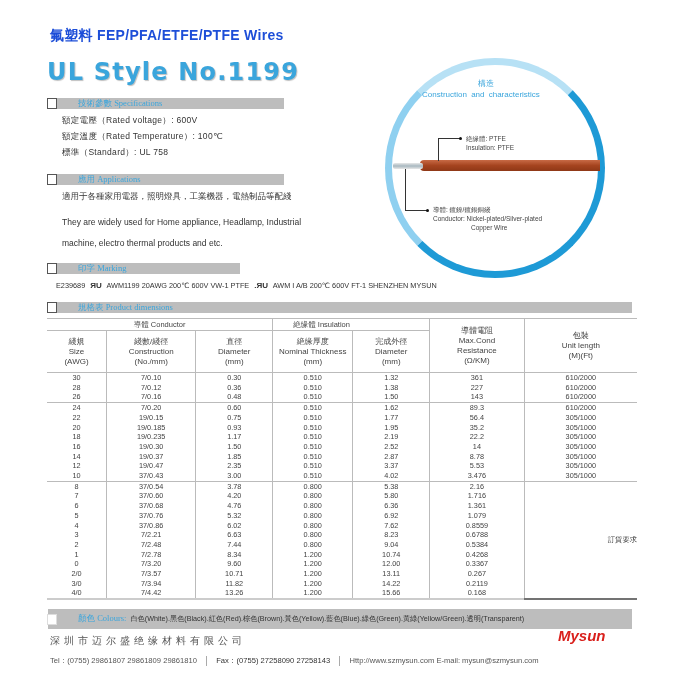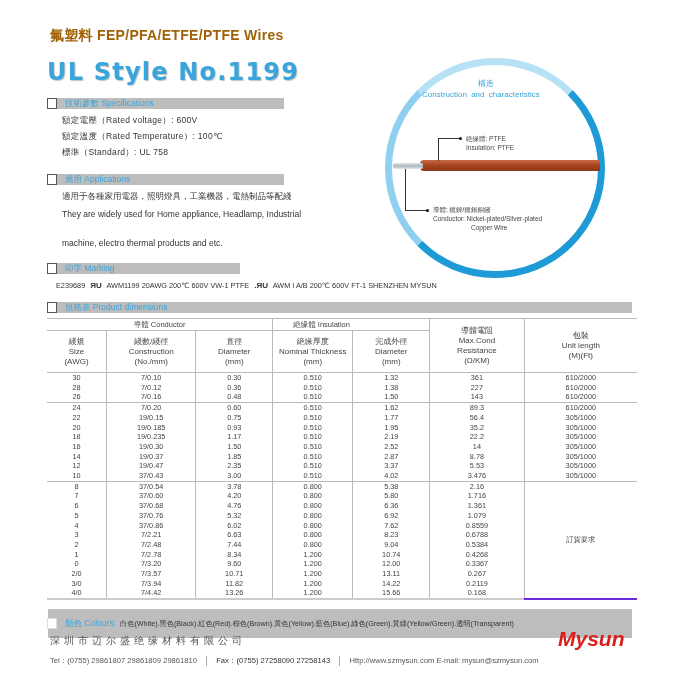--- a/index.html
+++ b/index.html
@@ -1,24 +1,24 @@
 <!DOCTYPE html>
 <html><head>
 <meta charset="utf-8">
 <style>
   * { box-sizing: border-box; margin: 0; padding: 0; }
   html, body { width: 680px; height: 689px; background: #ffffff; overflow: hidden; }
   body { position: relative; font-family: "Liberation Sans", "DejaVu Sans", sans-serif; color: #333; }
 
-  .title { position: absolute; left: 50px; top: 27px; font-size: 14px; font-weight: bold; color: #a16207; letter-spacing: 0.3px; }
+  .title { position: absolute; left: 50px; top: 27px; font-size: 14px; font-weight: bold; color: #1d4ed8; letter-spacing: 0.3px; }
   .ul-style { position: absolute; left: 47px; top: 58px; font-size: 24px; font-weight: bold; color: #3aa5dc; letter-spacing: 1.2px; text-shadow: 1px 1px 1px rgba(0,0,0,0.25); font-family: "DejaVu Sans", sans-serif; }
 
   .section-bar { position: absolute; height: 11px; background: #bdbdbd; display: flex; align-items: center; }
   .section-bar .chk { width: 10px; height: 11px; background: #fff; border: 1px solid #555; margin-left: -1px; flex-shrink: 0; }
-  .section-bar .lbl { font-size: 8.5px; color: #3aa5dc; margin-left: 8px; white-space: nowrap; }
+  .section-bar .lbl { font-size: 8.5px; color: #3aa5dc; margin-left: 21px; white-space: nowrap; font-family: Liberation Serif, serif; }
 
   .spec-line { position: absolute; left: 62px; font-size: 8.5px; color: #333; letter-spacing: 0.3px; }
   .app-line { position: absolute; left: 62px; font-size: 8.5px; color: #333; text-align: center; }
 
   .marking { position: absolute; left: 56px; top: 281px; font-size: 7.3px; color: #333; white-space: nowrap; }
   .marking .ul { font-weight: bold; font-size: 8px; margin: 8px 3px; }
 
   
   .circle { position: absolute; left: 385px; top: 58px; width: 220px; height: 220px; border-radius: 50%;
             border: 7px solid #1e9ad6; border-left-color: #8fd0f0; border-top-color: #b7e1f5; background: #fff; }
@@ -34,24 +34,24 @@
   .callout { position: absolute; font-size: 6.5px; color: #444; line-height: 9px; white-space: nowrap; }
 
   
   .tbl { position: absolute; left: 47px; top: 318px; width: 590px; border-collapse: collapse; font-size: 7.3px; color: #444; }
   .tbl td, .tbl th { text-align: center; font-weight: normal; padding: 0; line-height: 9.7px; }
   .tbl .hdr-top th { border-top: 1px solid #bbb; border-bottom: 1px solid #bbb; height: 12px; font-size: 7.5px; }
   .tbl .hdr-sub th { height: 42px; font-size: 8px; line-height: 10px; border-bottom: 1px solid #bbb; vertical-align: middle; }
   .tbl .vr { border-right: 1px solid #bbb; }
   .tbl tr.group-end td { border-bottom: 1px solid #bbb; }
   .tbl .last-grp td { border-bottom: 2px solid #ccc; }
-  .tbl .merged { vertical-align: middle; border-bottom: 2px solid #6d28d9; }
+  .tbl .merged { vertical-align: middle; border-bottom: 2px solid #737373; text-align: right; }
 
   .footer-cn { position: absolute; left: 50px; top: 634px; font-size: 10px; color: #555; letter-spacing: 4px; font-family: "DejaVu Serif", serif; }
-  .footer-logo { position: absolute; left: 558px; top: 627px; font-size: 21px; font-weight: bold; font-style: italic; color: #d9201c; font-family: "Liberation Sans", sans-serif; }
+  .footer-logo { position: absolute; left: 558px; top: 627px; font-size: 15px; font-weight: bold; font-style: italic; color: #d9201c; font-family: "Liberation Sans", sans-serif; }
   .footer-contact { position: absolute; left: 50px; top: 656px; font-size: 7.6px; color: #555; white-space: nowrap; text-align: center; }
   .footer-contact .sep { display: inline-block; width: 1px; height: 10px; background: #aaa; margin: 0 7px; vertical-align: middle; }
   .footer-contact b { font-weight: normal; color: #333; }
 </style>
 </head>
 <body>
 
 <div class="title">氟塑料  FEP/PFA/ETFE/PTFE Wires</div>
 <div class="ul-style">UL Style No.1199</div>
 
@@ -61,21 +61,21 @@
 </div>
 <div class="spec-line" style="top:115px;">額定電壓（Rated voltage）: 600V</div>
 <div class="spec-line" style="top:131px;">額定溫度（Rated Temperature）: 100℃</div>
 <div class="spec-line" style="top:147px;">標準（Standard）: UL 758</div>
 
 <div class="section-bar" style="left:48px; top:174px; width:236px;">
   <span class="chk"></span>
   <span class="lbl">應用 Applications</span>
 </div>
 <div class="app-line" style="top:191px;">適用于各種家用電器，照明燈具，工業機器，電熱制品等配綫</div>
-<div class="app-line" style="top:209px;">They are widely used for Home appliance, Headlamp, Industrial</div>
+<div class="app-line" style="top:217px;">They are widely used for Home appliance, Headlamp, Industrial</div>
 <div class="app-line" style="top:238px;">machine, electro thermal products and etc.</div>
 
 <div class="circle"></div>
 <div class="circle-cn">構造</div>
 <div class="circle-en">Construction  and  characteristics</div>
 <div class="wire-ins"></div>
 <div class="wire-core"></div>
 <div class="lead1-v"></div>
 <div class="lead1-h"></div>
 <div class="dot" style="left:459px; top:137px;"></div>
@@ -356,21 +356,21 @@
         <td class="vr">4/0</td>
         <td class="vr">7/4.42</td>
         <td class="vr">13.26</td>
         <td class="vr">1.200</td>
         <td class="vr">15.66</td>
         <td class="vr">0.168</td>
       </tr>
     </tbody>
 </table>
 
-<div class="section-bar" style="left:48px; top:609px; width:584px; height:29px;">
+<div class="section-bar" style="left:48px; top:609px; width:584px; height:20px;">
   <span class="chk" style="border-color:#ddd;"></span>
   <span class="lbl" style="font-size:8.5px;">顏色 Colours:</span>
   <span style="font-size:7.2px; color:#333; margin-left:4px; white-space:nowrap;">白色(White).黑色(Black).紅色(Red).棕色(Brown).黃色(Yellow).藍色(Blue).綠色(Green).黃綠(Yellow/Green).透明(Transparent)</span>
 </div>
 
 <div class="footer-cn">深圳市迈尔盛绝缘材料有限公司</div>
 <div class="footer-logo">Mysun</div>
 <div class="footer-contact">
   <span>Tel：(0755) 29861807   29861809   29861810</span>
   <span class="sep"></span>

